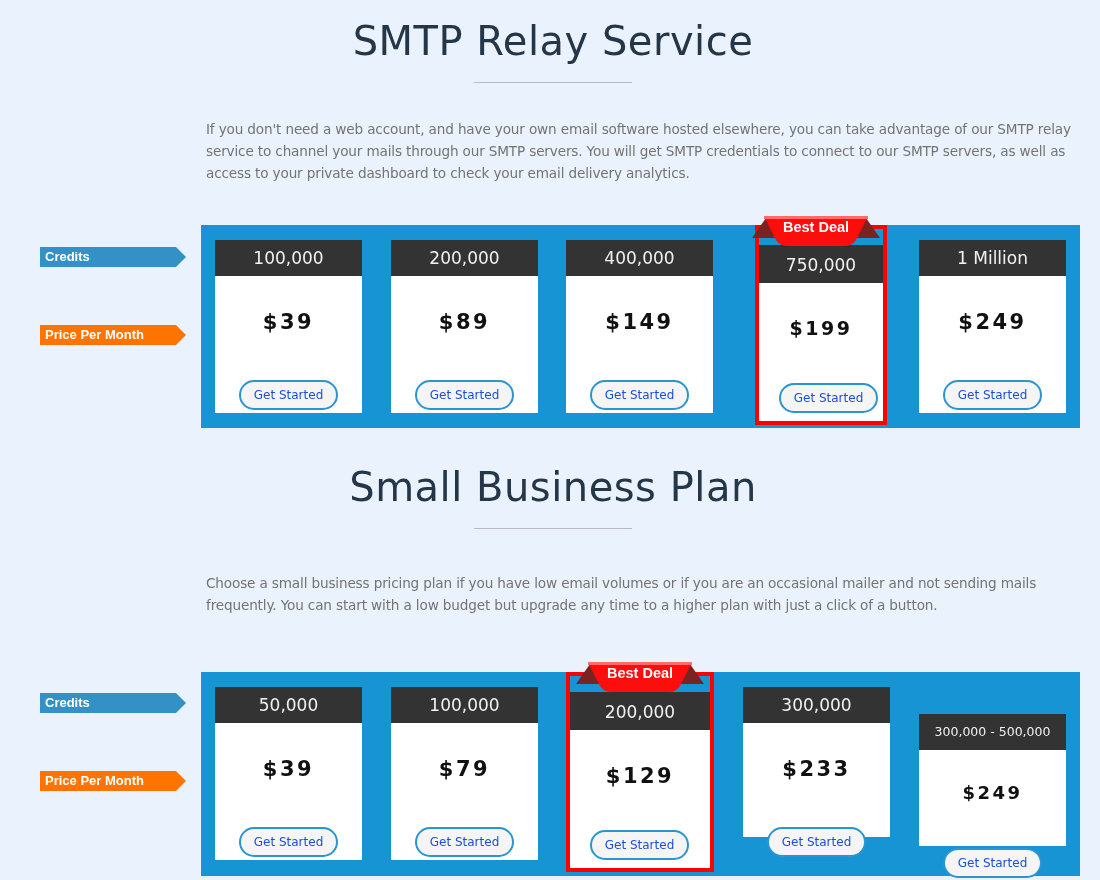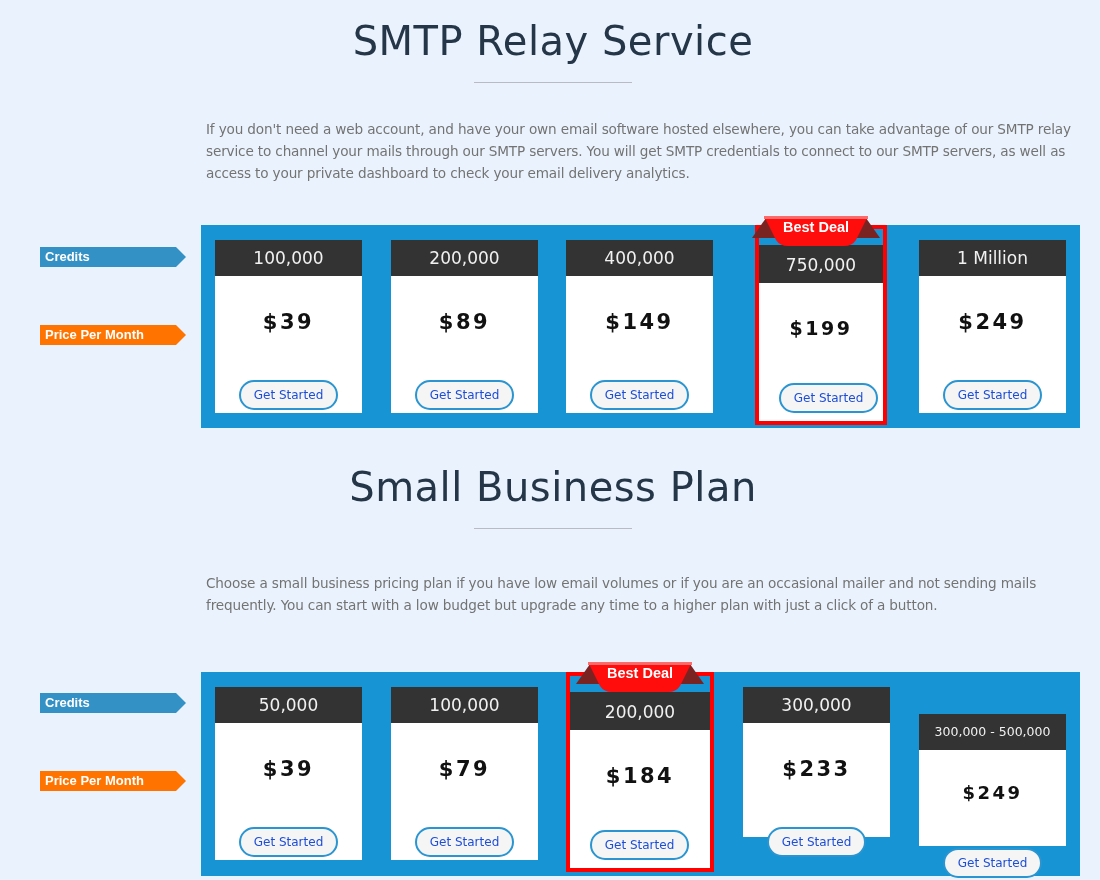--- a/index.html
+++ b/index.html
@@ -187,21 +187,21 @@
 
   <div class="card" style="left:190px; top:15px; height:173px;">
     <div class="card-head">100,000</div>
     <div class="card-price" style="top:70px;">$79</div>
     <div class="btn" style="top:140px;">Get Started</div>
   </div>
 
   <div class="card best" style="left:365px; top:0px; height:200px; width:148px;">
     <div class="topband"></div>
     <div class="card-head" style="height:38px; line-height:40px;">200,000</div>
-    <div class="card-price" style="top:88px;">$184</div>
+    <div class="card-price" style="top:88px;">$129</div>
     <div class="btn" style="top:154px; left:20px;">Get Started</div>
   </div>
 
   <div class="card" style="left:542px; top:15px; height:150px;">
     <div class="card-head">300,000</div>
     <div class="card-price" style="top:70px;">$233</div>
     <div class="btn" style="top:140px;">Get Started</div>
   </div>
 
   <div class="card" style="left:718px; top:15px; height:132px;margin-top:27px;">

